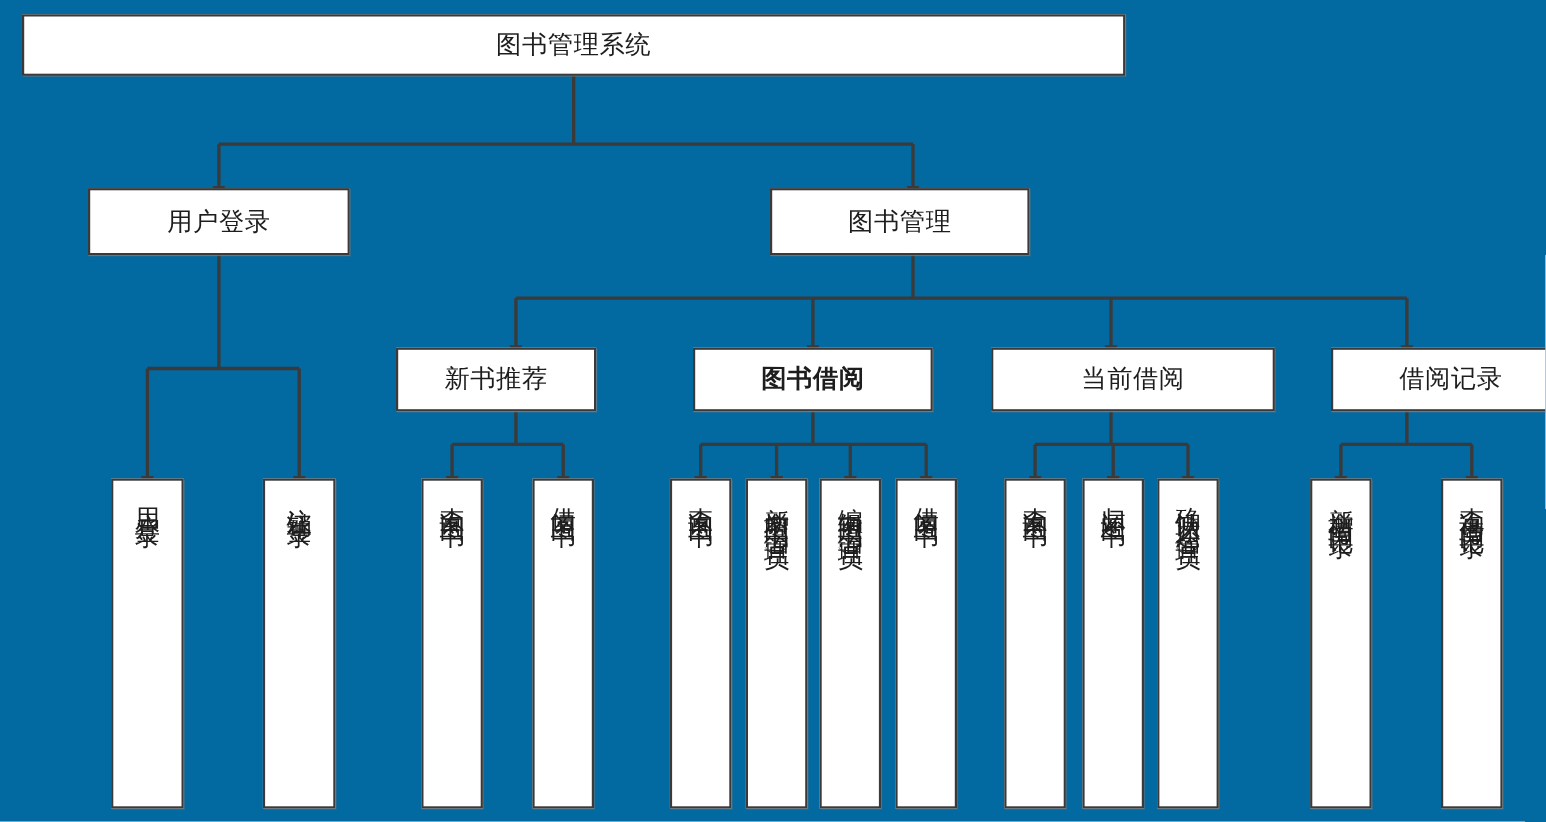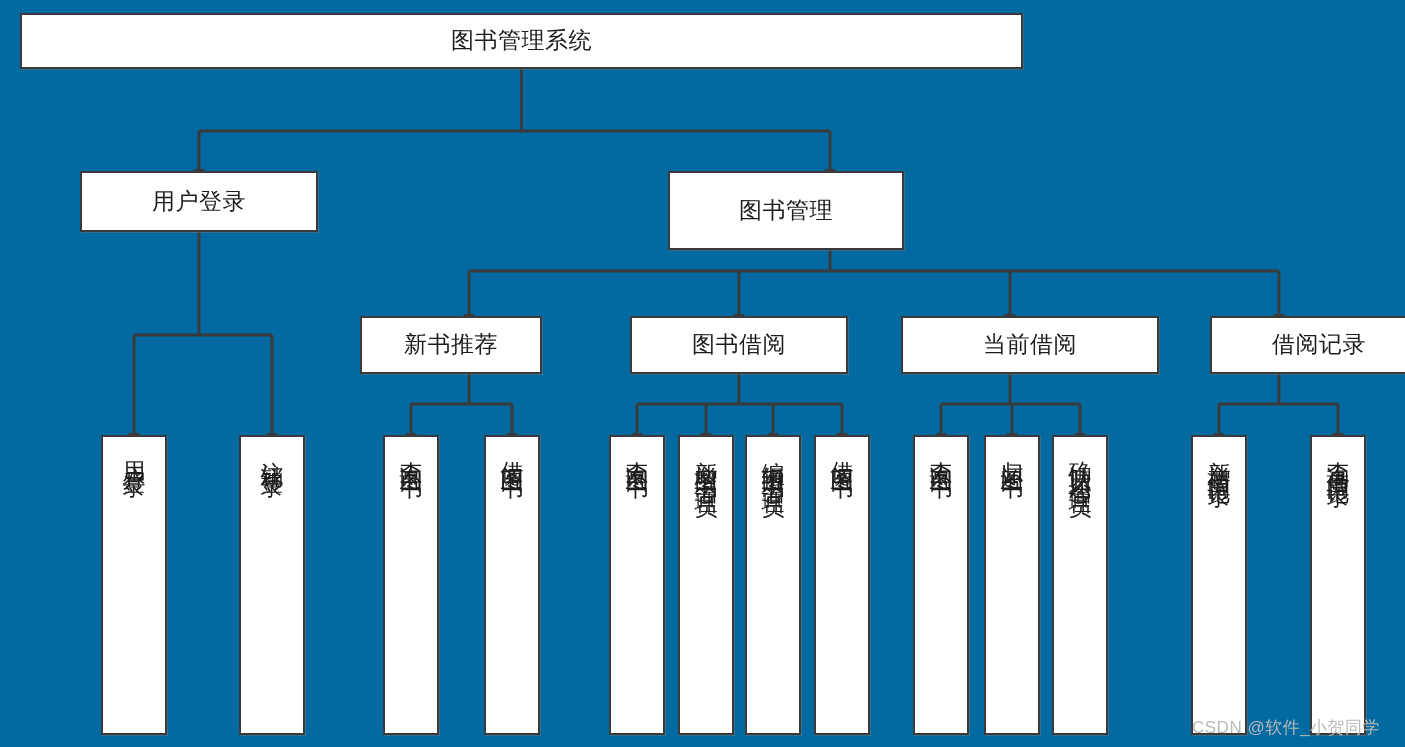--- a/index.html
+++ b/index.html
@@ -116,27 +116,27 @@
       </g>
   </svg>
 
   <div id="node-layer">
       <div class="node horizontal root" style="left: 20px; top: 13px; width: 1003px; height: 56px;">
         <div class="node-label">图书管理系统</div>
       </div>
       <div class="node horizontal" style="left: 80px; top: 171px; width: 238px; height: 61px;">
         <div class="node-label">用户登录</div>
       </div>
-      <div class="node horizontal" style="left: 668px; top: 171px; width: 236px; height: 79px;">
+      <div class="node horizontal" style="left: 700px; top: 171px; width: 236px; height: 61px;">
         <div class="node-label">图书管理</div>
       </div>
       <div class="node horizontal" style="left: 360px; top: 316px; width: 182px; height: 58px;">
         <div class="node-label">新书推荐</div>
       </div>
-      <div class="node horizontal" style="left: 630px; top: 316px; width: 218px; height: 58px;">
+      <div class="node horizontal" style="left: 630px; top: 316px; width: 218px; height: 58px; font-weight: bold;">
         <div class="node-label">图书借阅</div>
       </div>
       <div class="node horizontal" style="left: 901px; top: 316px; width: 258px; height: 58px;">
         <div class="node-label">当前借阅</div>
       </div>
       <div class="node horizontal" style="left: 1210px; top: 316px; width: 218px; height: 58px;">
         <div class="node-label">借阅记录</div>
       </div>
       <div class="node vertical" style="left: 101px; top: 435px; width: 66px; height: 300px;">
         <div class="node-label">用户登录</div>
@@ -172,15 +172,14 @@
         <div class="node-label">确认归还（管理员）</div>
       </div>
       <div class="node vertical" style="left: 1191px; top: 435px; width: 56px; height: 300px;">
         <div class="node-label">新增借阅记录</div>
       </div>
       <div class="node vertical" style="left: 1310px; top: 435px; width: 56px; height: 300px;">
         <div class="node-label">查询借阅记录</div>
       </div>
     </div>
 
-  <div class="watermark" style="left:1192px; top:716px;">CSDN @软件_小贺同学</div>
 
 </div>
 
 </body></html>

